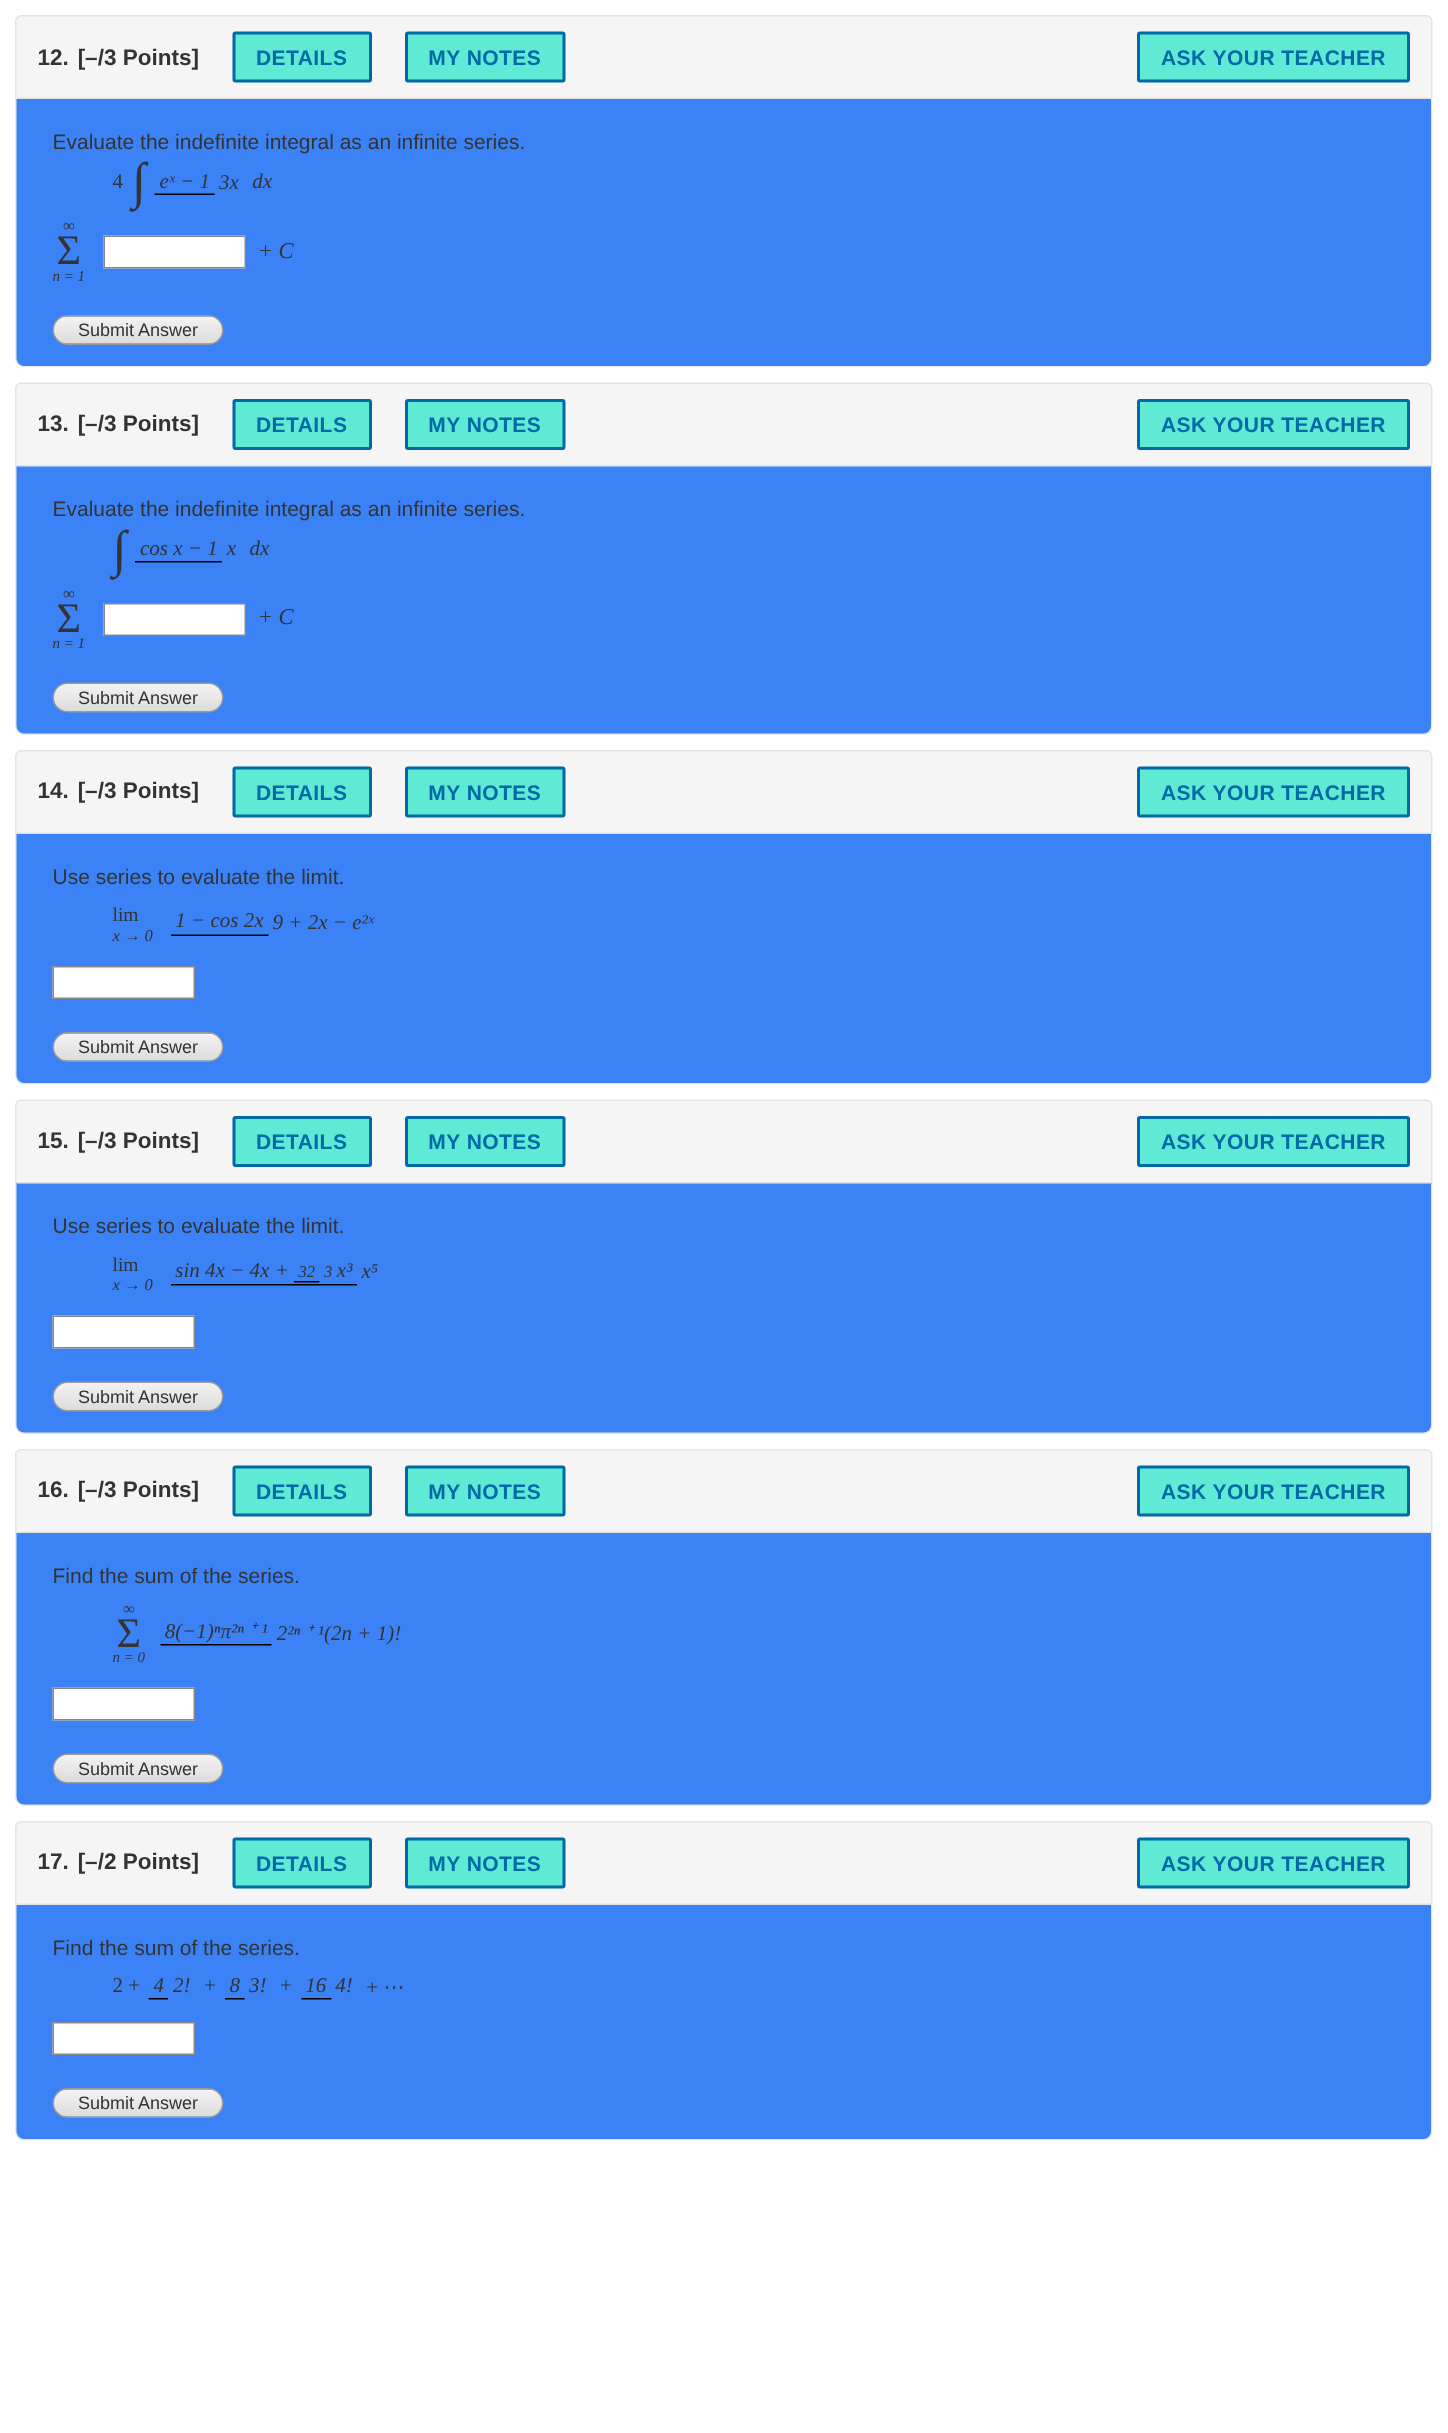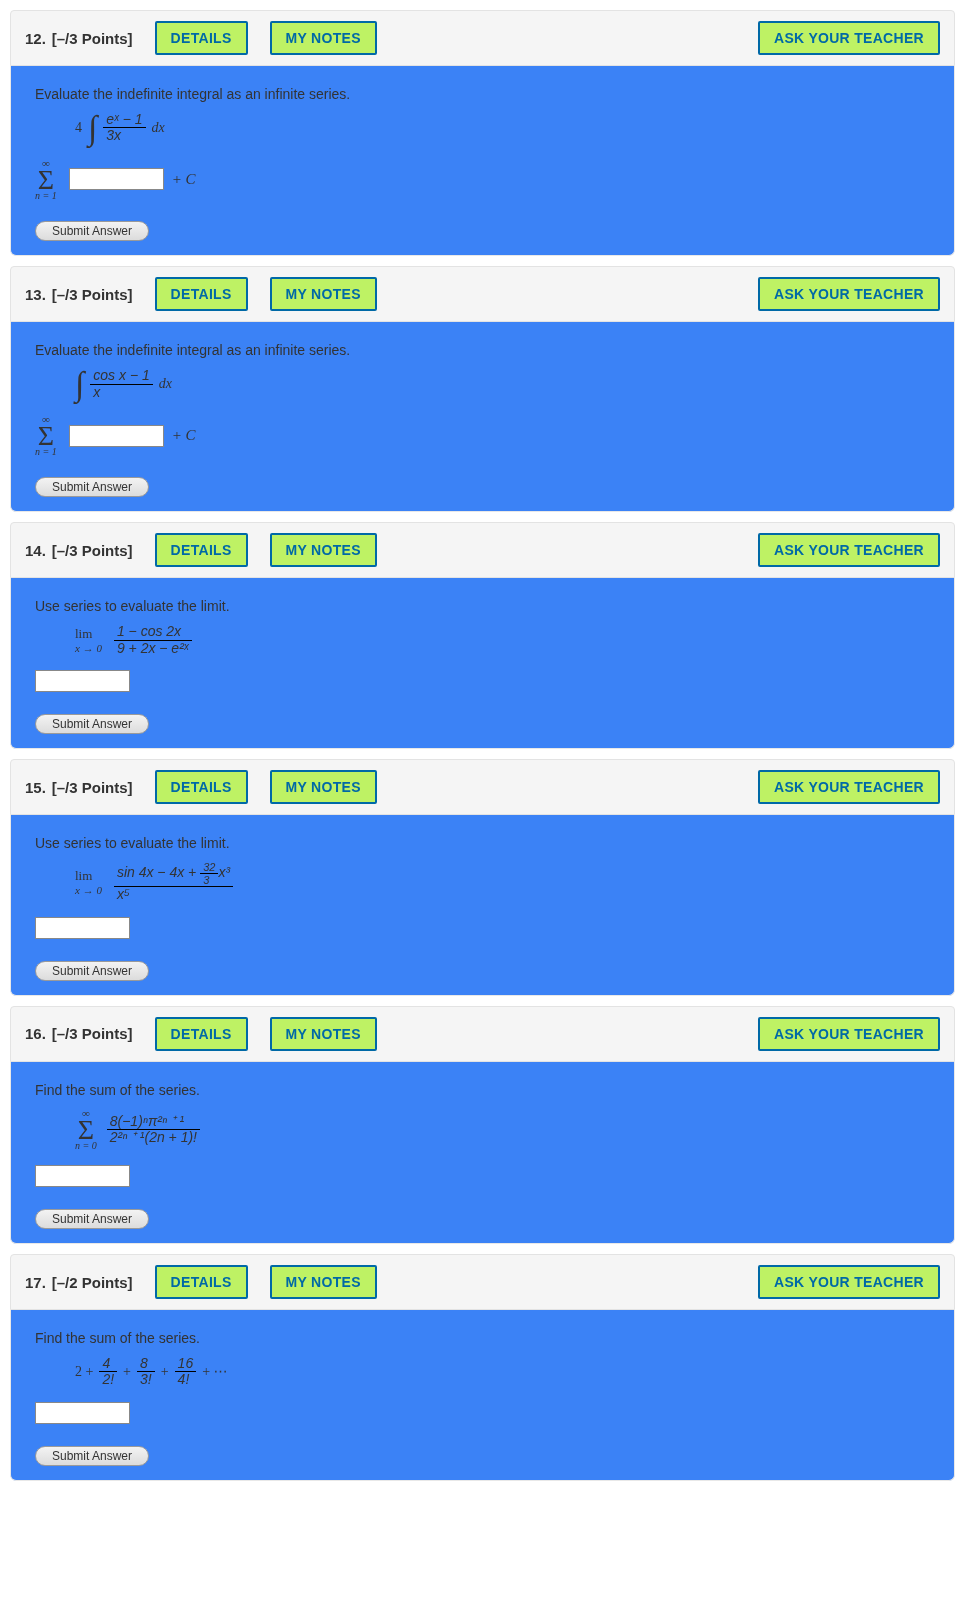--- a/index.html
+++ b/index.html
@@ -30,21 +30,21 @@
   }
   .q-number { font-weight: bold; font-size: 15px; }
   .q-points { font-weight: bold; font-size: 15px; margin-left:2px;}
   .btn-outline {
     display: inline-block;
     padding: 7px 14px;
     border: 2px solid #0069a6;
     color: #0069a6;
     font-weight: 600;
     font-size: 14px;
-    background: #bef264;
+    background: #5eead4;
     border-radius: 2px;
     cursor: pointer;
     letter-spacing: 0.3px;
   }
   .question-body {
     border: 1px solid #e8e8e8;
     border-top: none;
     border-radius: 0 0 6px 6px;
     padding: 14px 24px 14px 24px;
     background:#3b82f6;
@@ -63,22 +63,23 @@
     font-style: italic;
   }
   .integral {
     font-size: 34px;
     font-style: normal;
     font-family: "Times New Roman", serif;
     line-height: 0.6;
   }
   .frac {
     display:inline-flex;
-    flex-direction:column;
-    font-family:Liberation Sans, sans-serif;
+    flex-direction:row;
+    align-items:center;
+    font-family:Liberation Serif, serif;
     font-size:14px;
     line-height:1.1;
     vertical-align:middle;
   }
   .frac .num { border-bottom:1px solid #000; padding:0 3px; white-space:nowrap;}
   .frac .den { padding:0 3px; white-space:nowrap;}
   .rm { font-style:normal; }
   .sigma-group {
     display:inline-flex;
     flex-direction:column;

